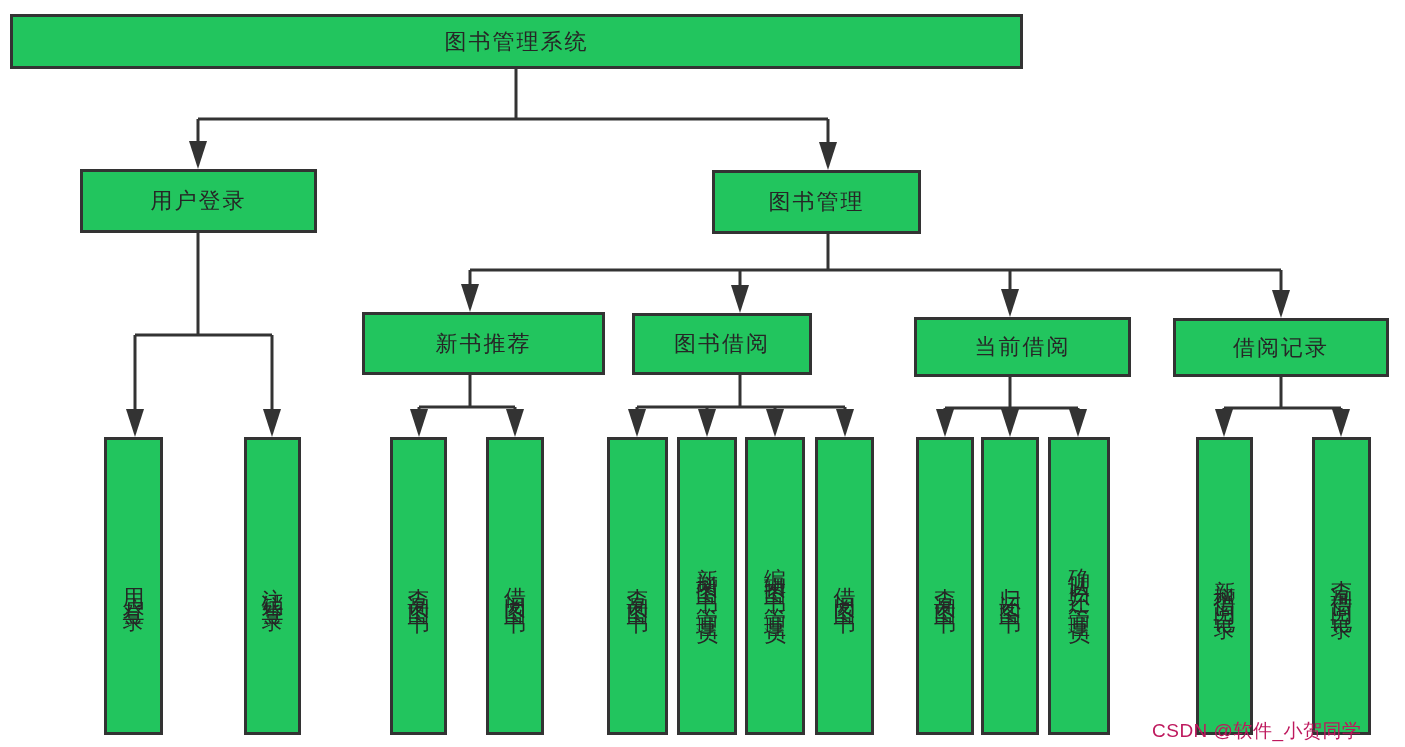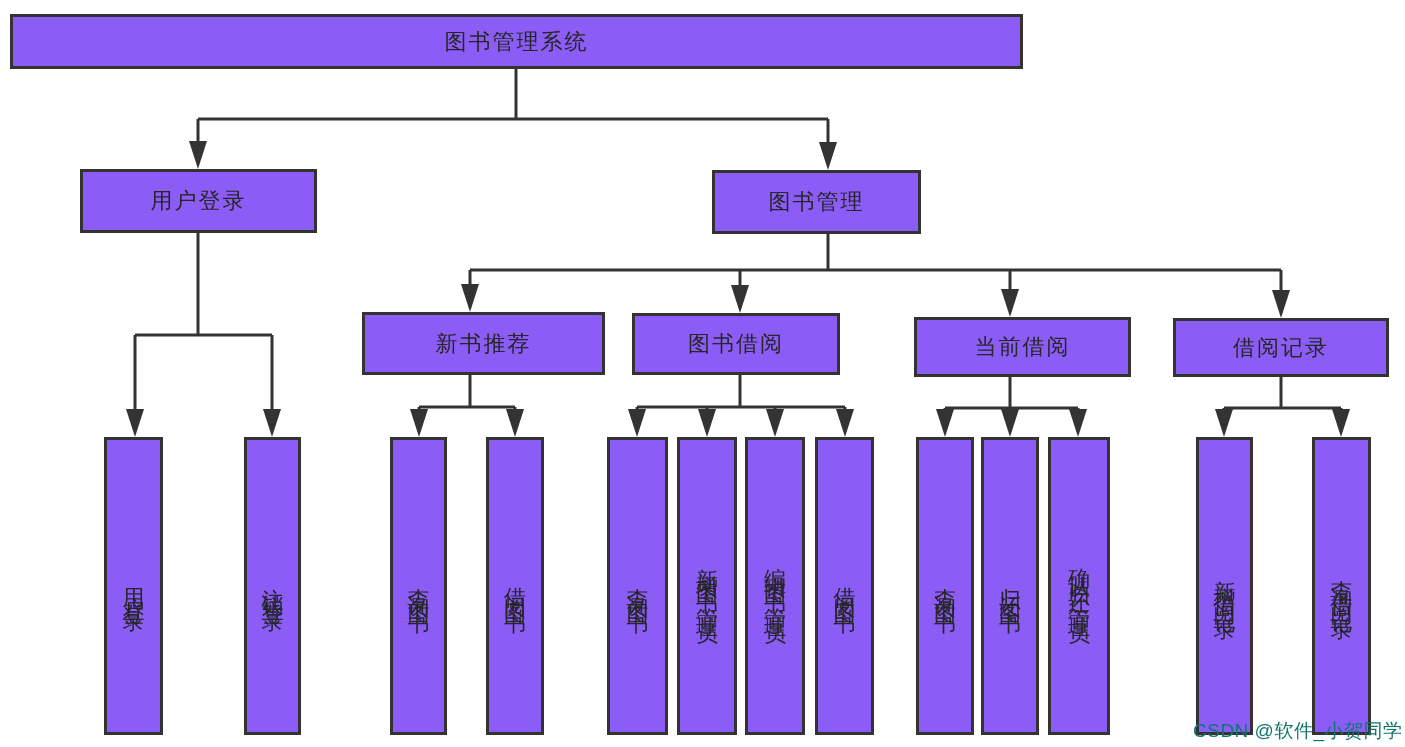--- a/index.html
+++ b/index.html
@@ -14,21 +14,21 @@
   .connectors {
     position: absolute;
     left: 0; top: 0;
     width: 1405px; height: 747px;
     z-index: 1;
   }
   .node {
     position: absolute;
     box-sizing: border-box;
     border: 3px solid #333333;
-    background: #8b5cf6;
+    background: #22c55e;
     color: #262626;
     display: flex;
     align-items: center;
     justify-content: center;
     z-index: 2;
   }
   .hlabel {
     font-size: 22px;
     letter-spacing: 2px;
     white-space: nowrap;
@@ -36,26 +36,26 @@
   .vbox .vlabel {
     writing-mode: vertical-lr;
     text-orientation: mixed;
     font-size: 22px;
     letter-spacing: 8px;
     line-height: 1;
     white-space: nowrap;
   }
   .watermark {
     position: absolute;
-    left: 1193px;
+    left: 1152px;
     top: 718px;
     z-index: 5;
     font-size: 19px;
     letter-spacing: 0.5px;
-    color: #0f766e;
+    color: #be185d;
     white-space: nowrap;
   }
 </style>
 </head>
 <body>
 
 <div class="stage">
 
   <svg class="connectors" viewBox="0 0 1405 747" xmlns="http://www.w3.org/2000/svg">
     <g stroke="#333333" stroke-width="3" fill="none">
@@ -137,21 +137,21 @@
   <div class="node" style="left:80px; top:169px; width:237px; height:64px;">
     <span class="hlabel">用户登录</span>
   </div>
   <div class="node" style="left:712px; top:170px; width:209px; height:64px;">
     <span class="hlabel">图书管理</span>
   </div>
 
   <div class="node" style="left:362px; top:312px; width:243px; height:63px;">
     <span class="hlabel">新书推荐</span>
   </div>
-  <div class="node" style="left:632px; top:313px; width:208px; height:62px;">
+  <div class="node" style="left:632px; top:313px; width:180px; height:62px;">
     <span class="hlabel">图书借阅</span>
   </div>
   <div class="node" style="left:902px; top:317px; width:217px; height:60px;margin-left:12px;">
     <span class="hlabel">当前借阅</span>
   </div>
   <div class="node" style="left:1173px; top:318px; width:216px; height:59px;">
     <span class="hlabel">借阅记录</span>
   </div>
 
   <div class="node vbox" style="left:104px; top:437px; width:59px; height:298px;">

